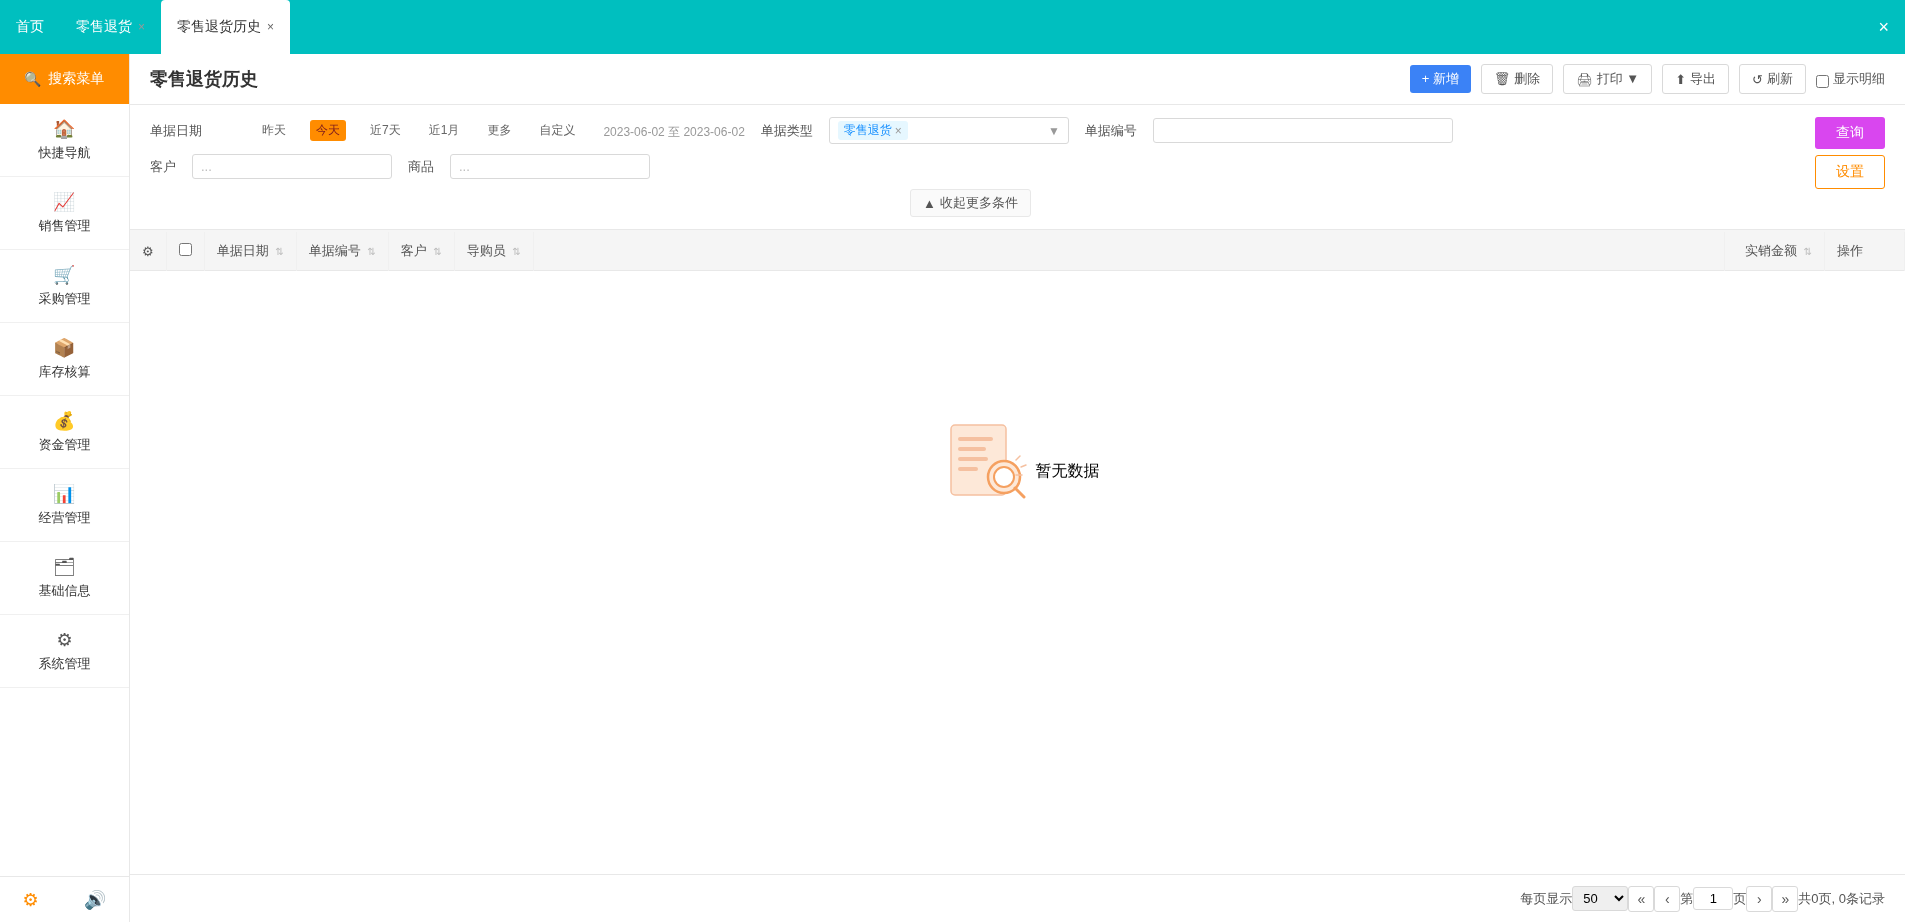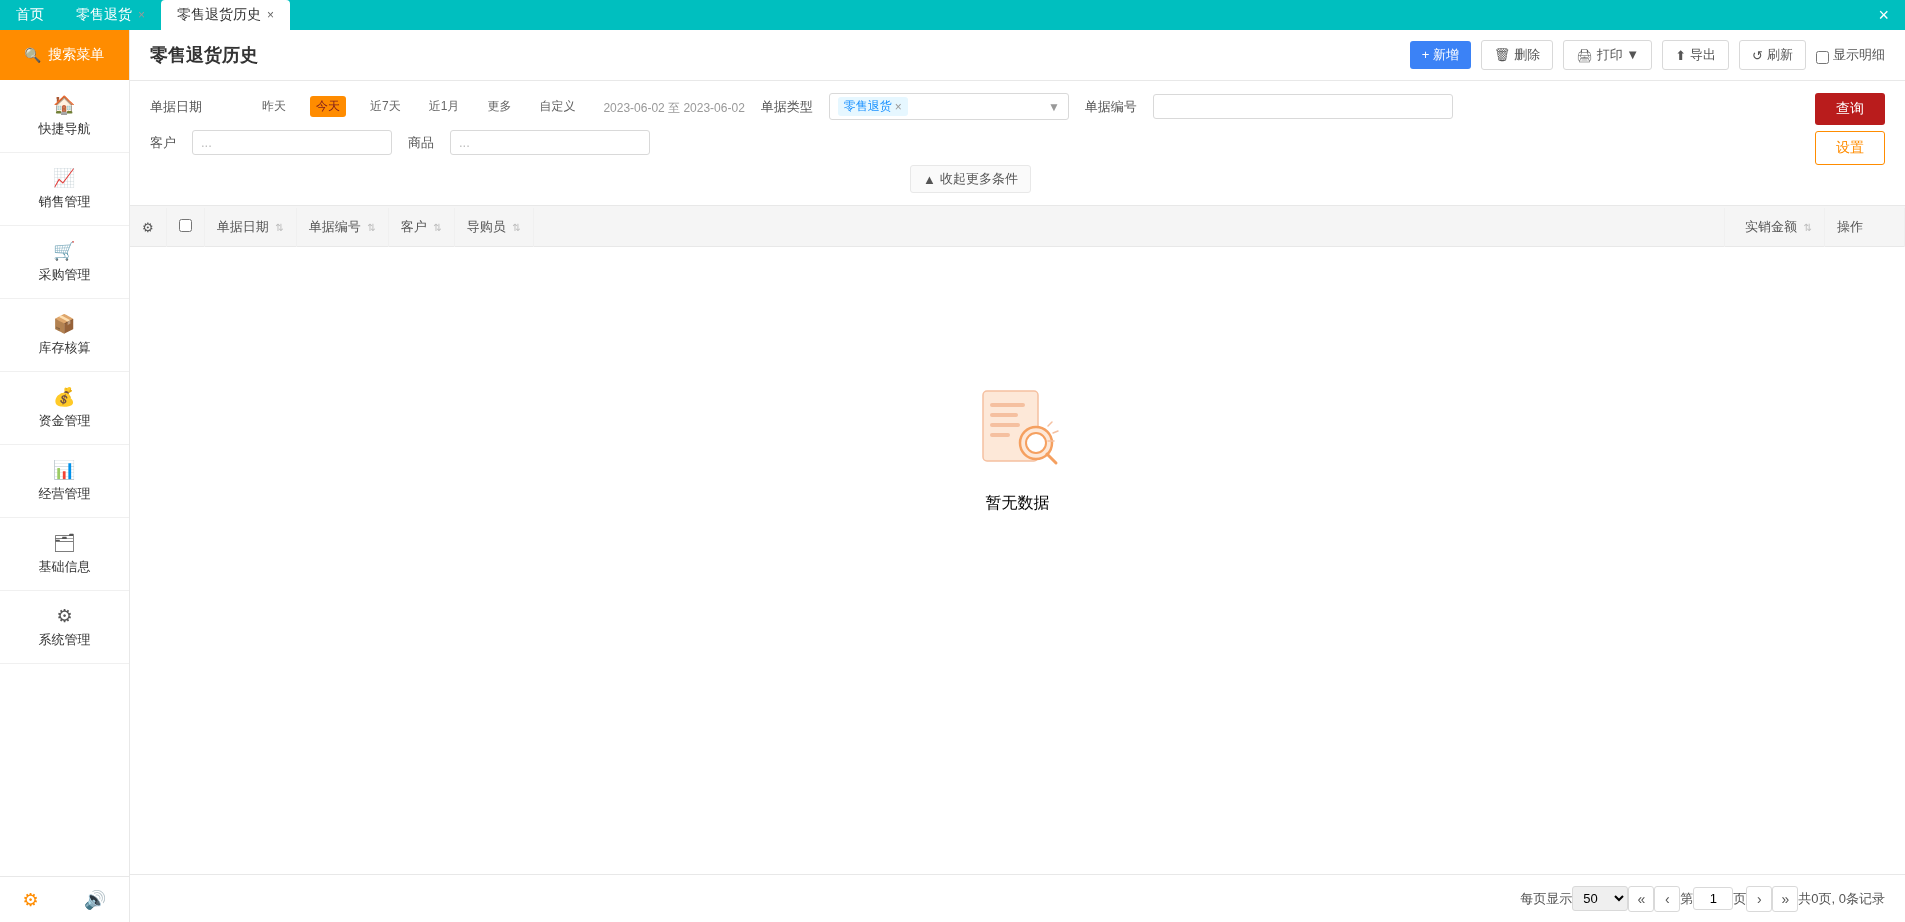--- a/index.html
+++ b/index.html
@@ -1,20 +1,20 @@
 <!DOCTYPE html>
 <html><head>
   <meta charset="utf-8">
   <style>
     * { box-sizing: border-box; margin: 0; padding: 0; font-family: 'Microsoft YaHei', Arial, sans-serif; }
     body { width: 1905px; height: 922px; overflow: hidden; background: #f5f5f5; display: flex; flex-direction: column; }
 
     
     .top-bar {
-      height: 30px;
+      height: 54px;
       background: #00bfbf;
       display: flex;
       align-items: stretch;
       flex-shrink: 0;
     }
     .tab-item {
       display: flex;
       align-items: center;
       padding: 0 16px;
       font-size: 14px;
@@ -343,21 +343,21 @@
       width: 40px;
       border: 1px solid #d9d9d9;
       border-radius: 3px;
       padding: 3px 6px;
       text-align: center;
       font-size: 13px;
     }
 
     
     .btn-query {
-      background: #b91c1c;
+      background: #d946ef;
       color: #fff;
       border: none;
       padding: 7px 20px;
       border-radius: 3px;
       cursor: pointer;
       font-size: 14px;
     }
     .btn-settings {
       background: #fff;
       color: #ff8c00;
@@ -369,21 +369,21 @@
     }
     .filter-actions-col {
       display: flex;
       flex-direction: column;
       gap: 6px;
       margin-left: auto;
     }
 
     .empty-body {
       display: flex;
-      flex-direction: column;
+      flex-direction: row;
       align-items: center;
       justify-content: center;
       height: 400px;
     }
   </style>
 </head>
 <body>
 
 <div class="top-bar">
   <div class="tab-item">

